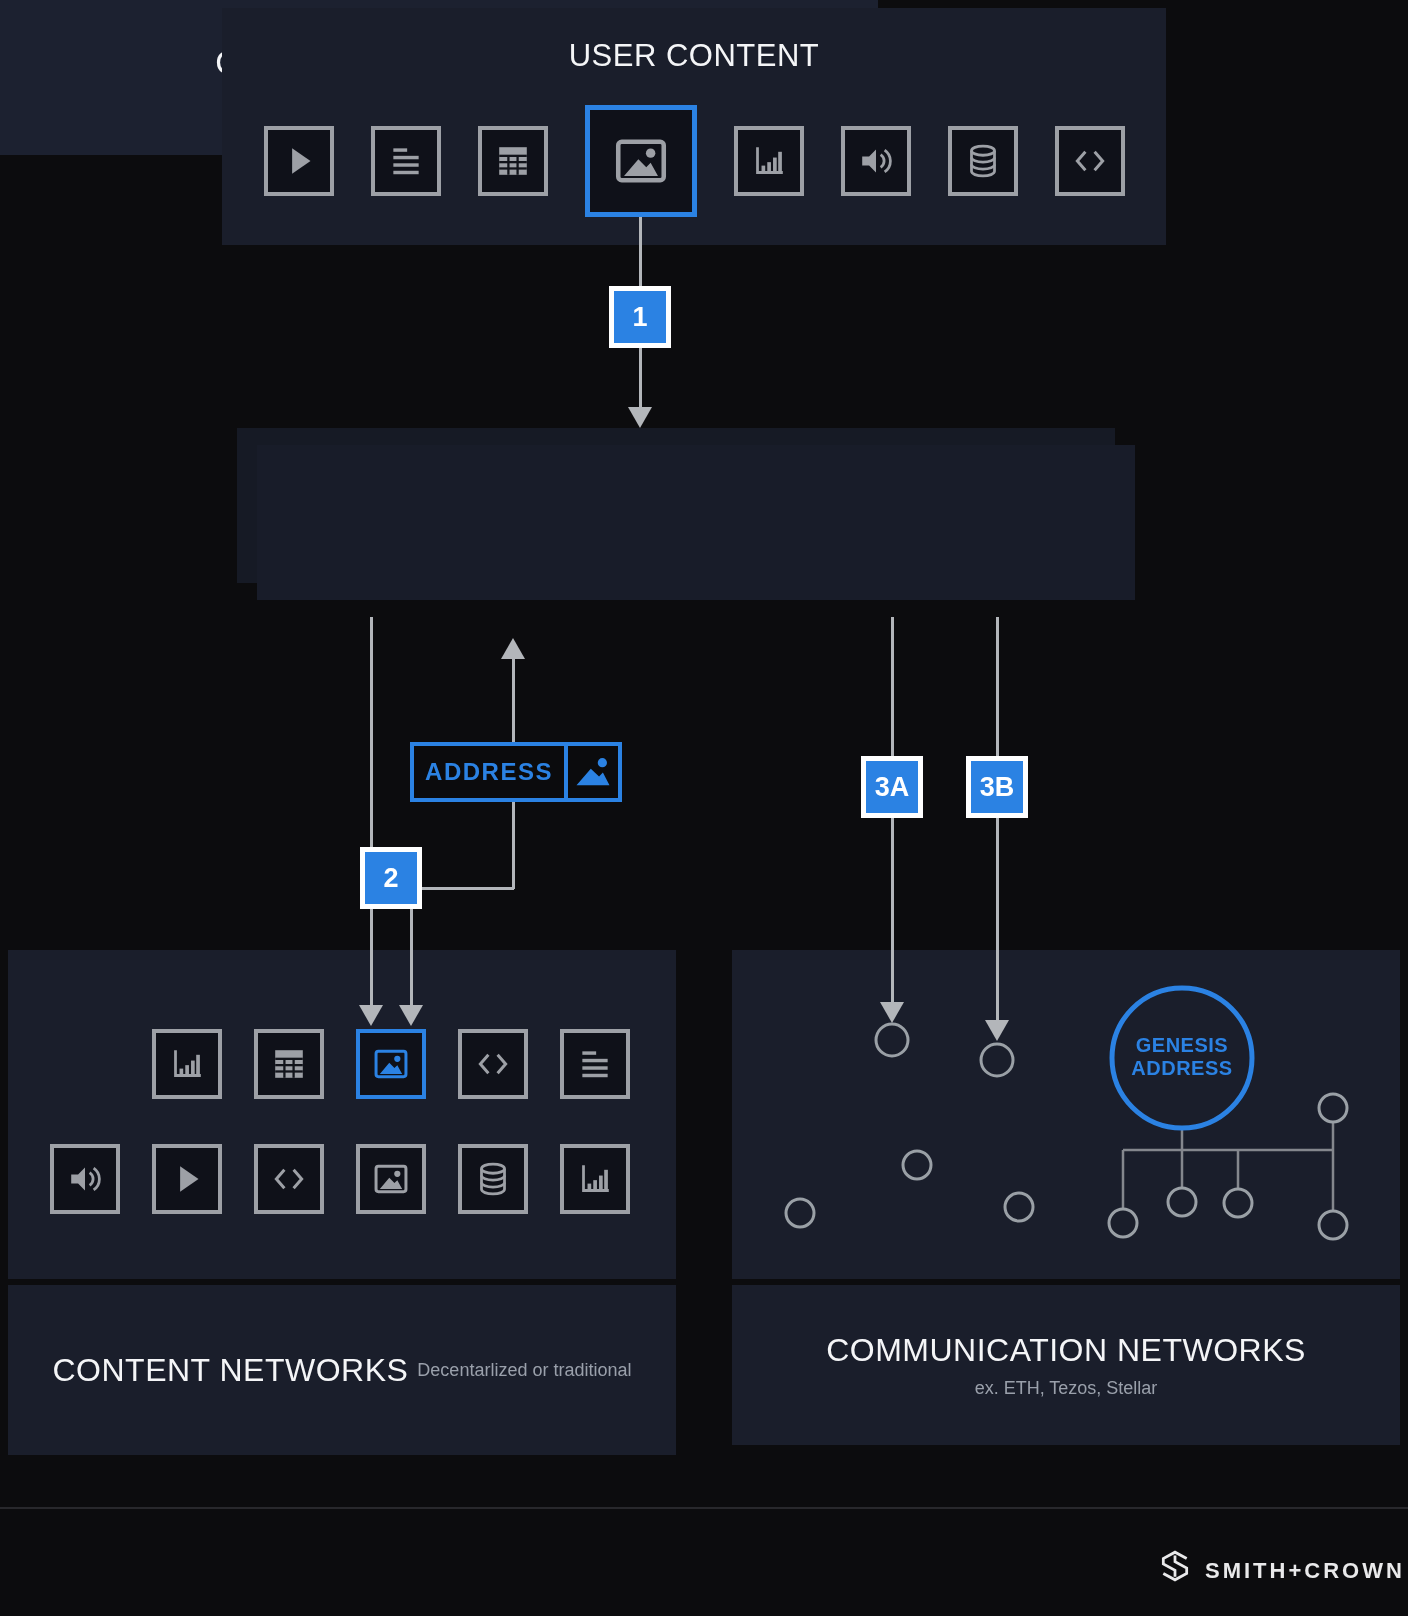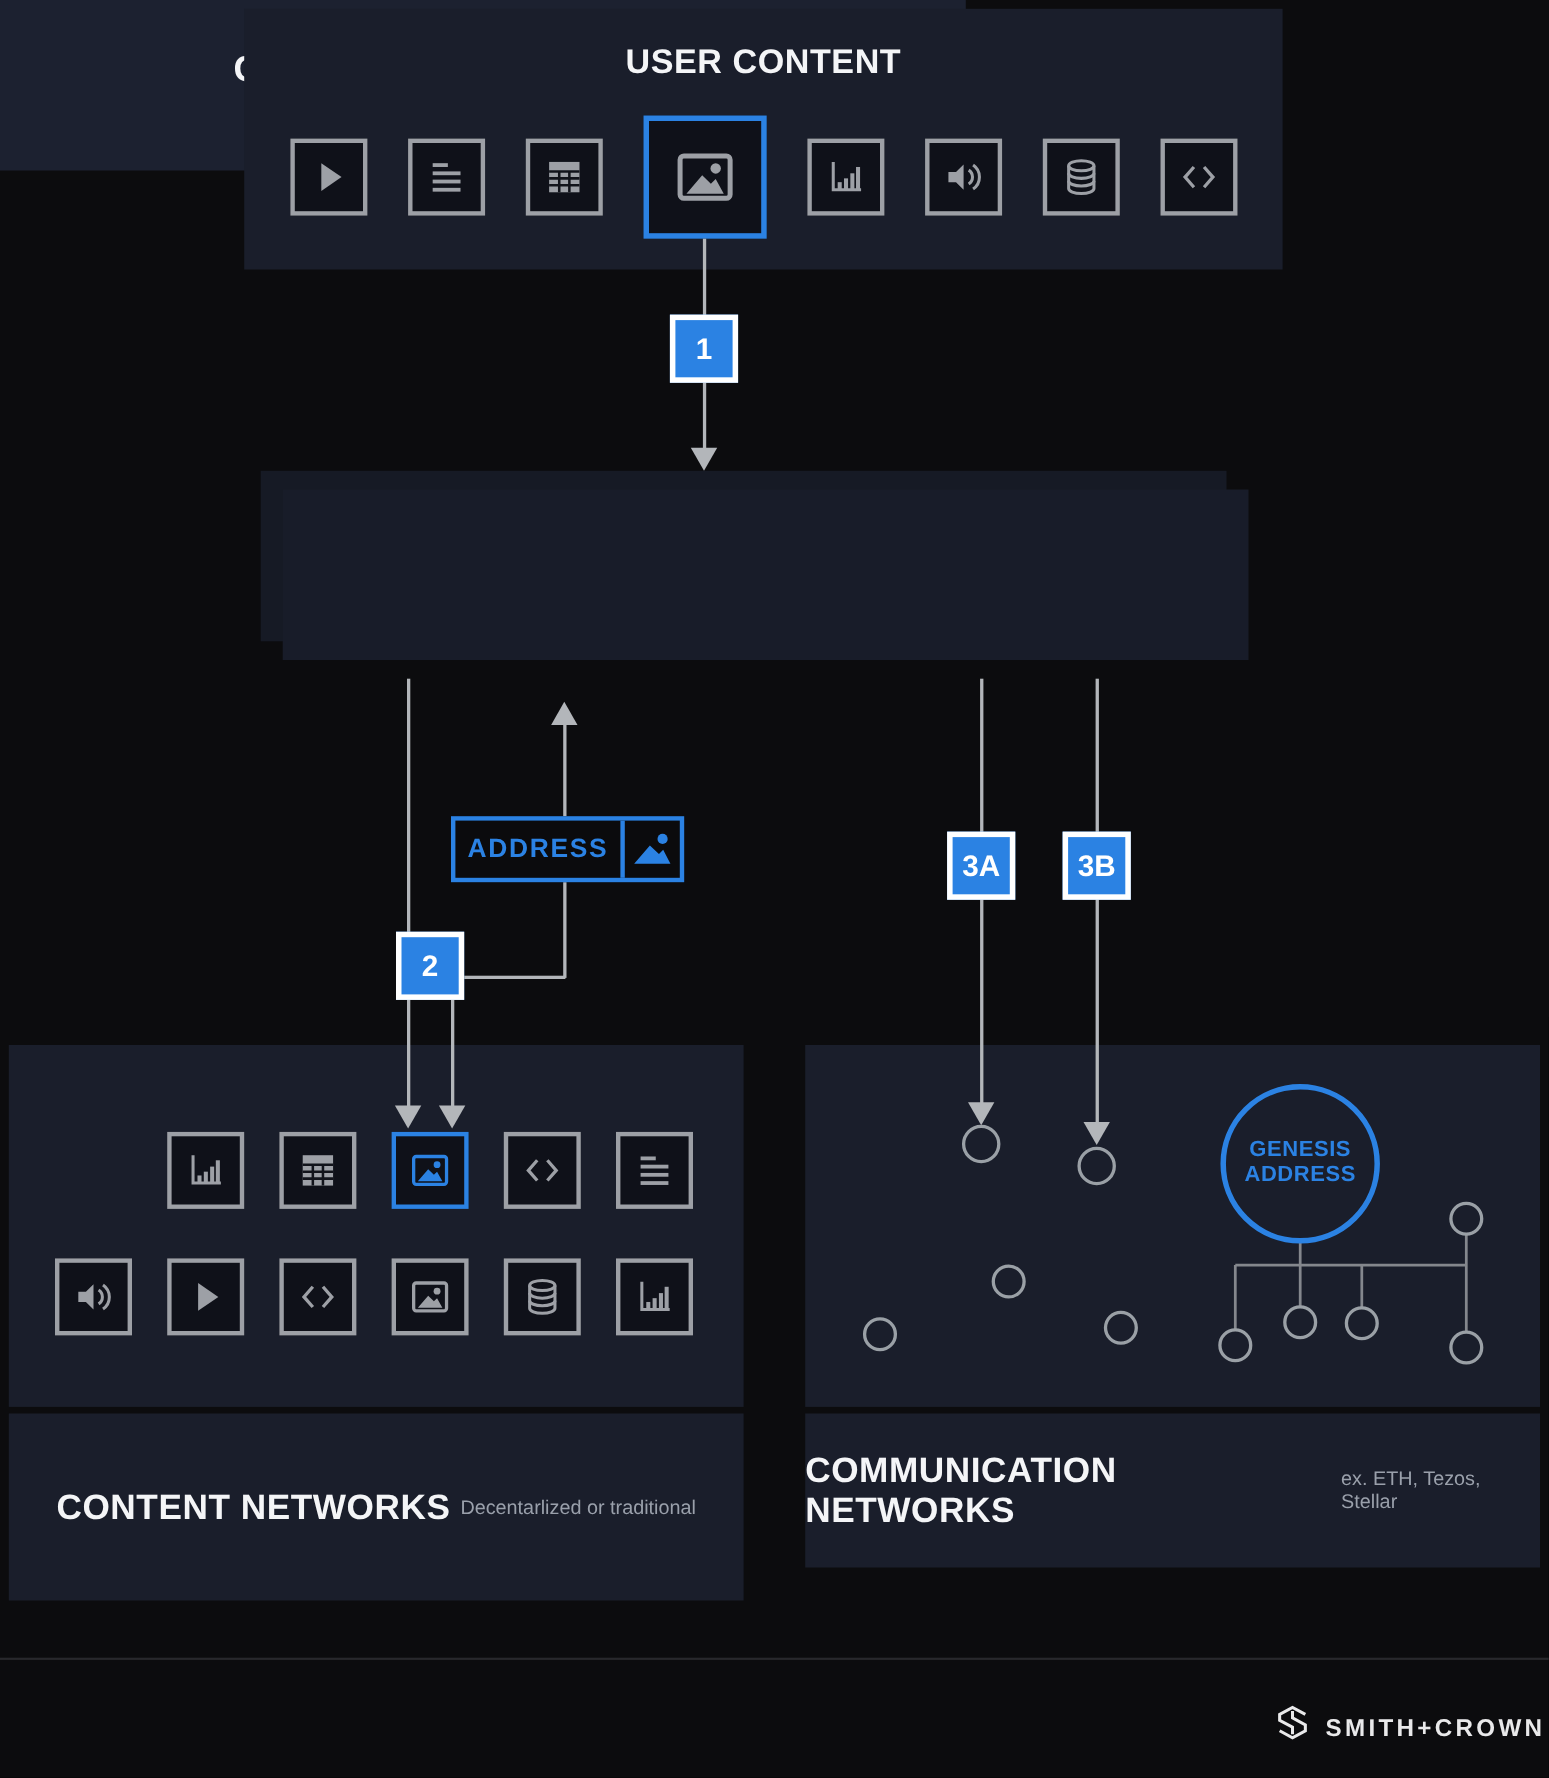--- a/index.html
+++ b/index.html
@@ -5,21 +5,21 @@
   :root{
     --bg:#0c0c0e; --panel:#1a1e2b; --panel-front:#1c2130; --panel-back:#171b26;
     --blue:#2b82e3; --line:#b3b6ba; --icon-gray:#9da0a6; --icon-bg:#0f1119;
     --title:#f4f5f7; --sub:#9aa0ab;
   }
   *{margin:0;padding:0;box-sizing:border-box;}
   body{background:#000;font-family:"Liberation Sans","DejaVu Sans",sans-serif;}
   #canvas{position:relative;width:1408px;height:1616px;background:var(--bg);overflow:hidden;}
 
   .panel{position:absolute;background:var(--panel);}
-  .panel-title{font-size:31px;font-weight:700;color:var(--title);letter-spacing:.5px;}
+  .panel-title{font-size:31px;font-weight:400;color:var(--title);letter-spacing:.5px;}
   .panel-sub{font-size:18px;color:var(--sub);}
 
   
   #user-content{left:222px;top:8px;width:944px;height:237px;}
   #user-content .panel-title{position:absolute;top:30px;left:0;right:0;text-align:center;}
   .icon-row{position:absolute;display:flex;align-items:center;}
   #uc-icons{left:0;right:0;top:97px;height:112px;justify-content:center;gap:37px;}
 
   .icon-box{width:70px;height:70px;border:4px solid var(--icon-gray);background:var(--icon-bg);
     display:flex;align-items:center;justify-content:center;color:var(--icon-gray);flex:0 0 auto;}
@@ -58,21 +58,21 @@
     justify-content:center;color:var(--blue);}
   #address-img svg{width:44px;height:44px;}
 
   
   #content-icons{left:8px;top:950px;width:668px;height:329px;}
   #cn-row1{left:144px;top:79px;gap:32px;}
   #cn-row2{left:42px;top:194px;gap:32px;}
   #content-title{left:8px;top:1285px;width:668px;height:170px;display:flex;flex-direction:row;
     align-items:center;justify-content:center;gap:9px;}
   #comm-icons{left:732px;top:950px;width:668px;height:329px;}
-  #comm-title{left:732px;top:1285px;width:668px;height:140px;display:flex;
+  #comm-title{left:732px;top:1285px;width:668px;height:160px;display:flex;flex-direction:column;
     align-items:center;justify-content:center;gap:9px;}
   #content-title .panel-title,#comm-title .panel-title{font-size:32px;}
 
   #genesis-label{position:absolute;left:1112px;top:1034px;width:140px;text-align:center;
     color:var(--blue);font-size:20px;font-weight:700;line-height:1.15;letter-spacing:.5px;}
 
   
   #footer-divider{position:absolute;left:0;top:1507px;width:1408px;height:2px;background:#28282c;}
   #brand{position:absolute;left:1158px;top:1538px;height:46px;display:flex;align-items:flex-end;gap:13px;}
   #brand-mark svg{width:34px;height:36px;display:block;}

